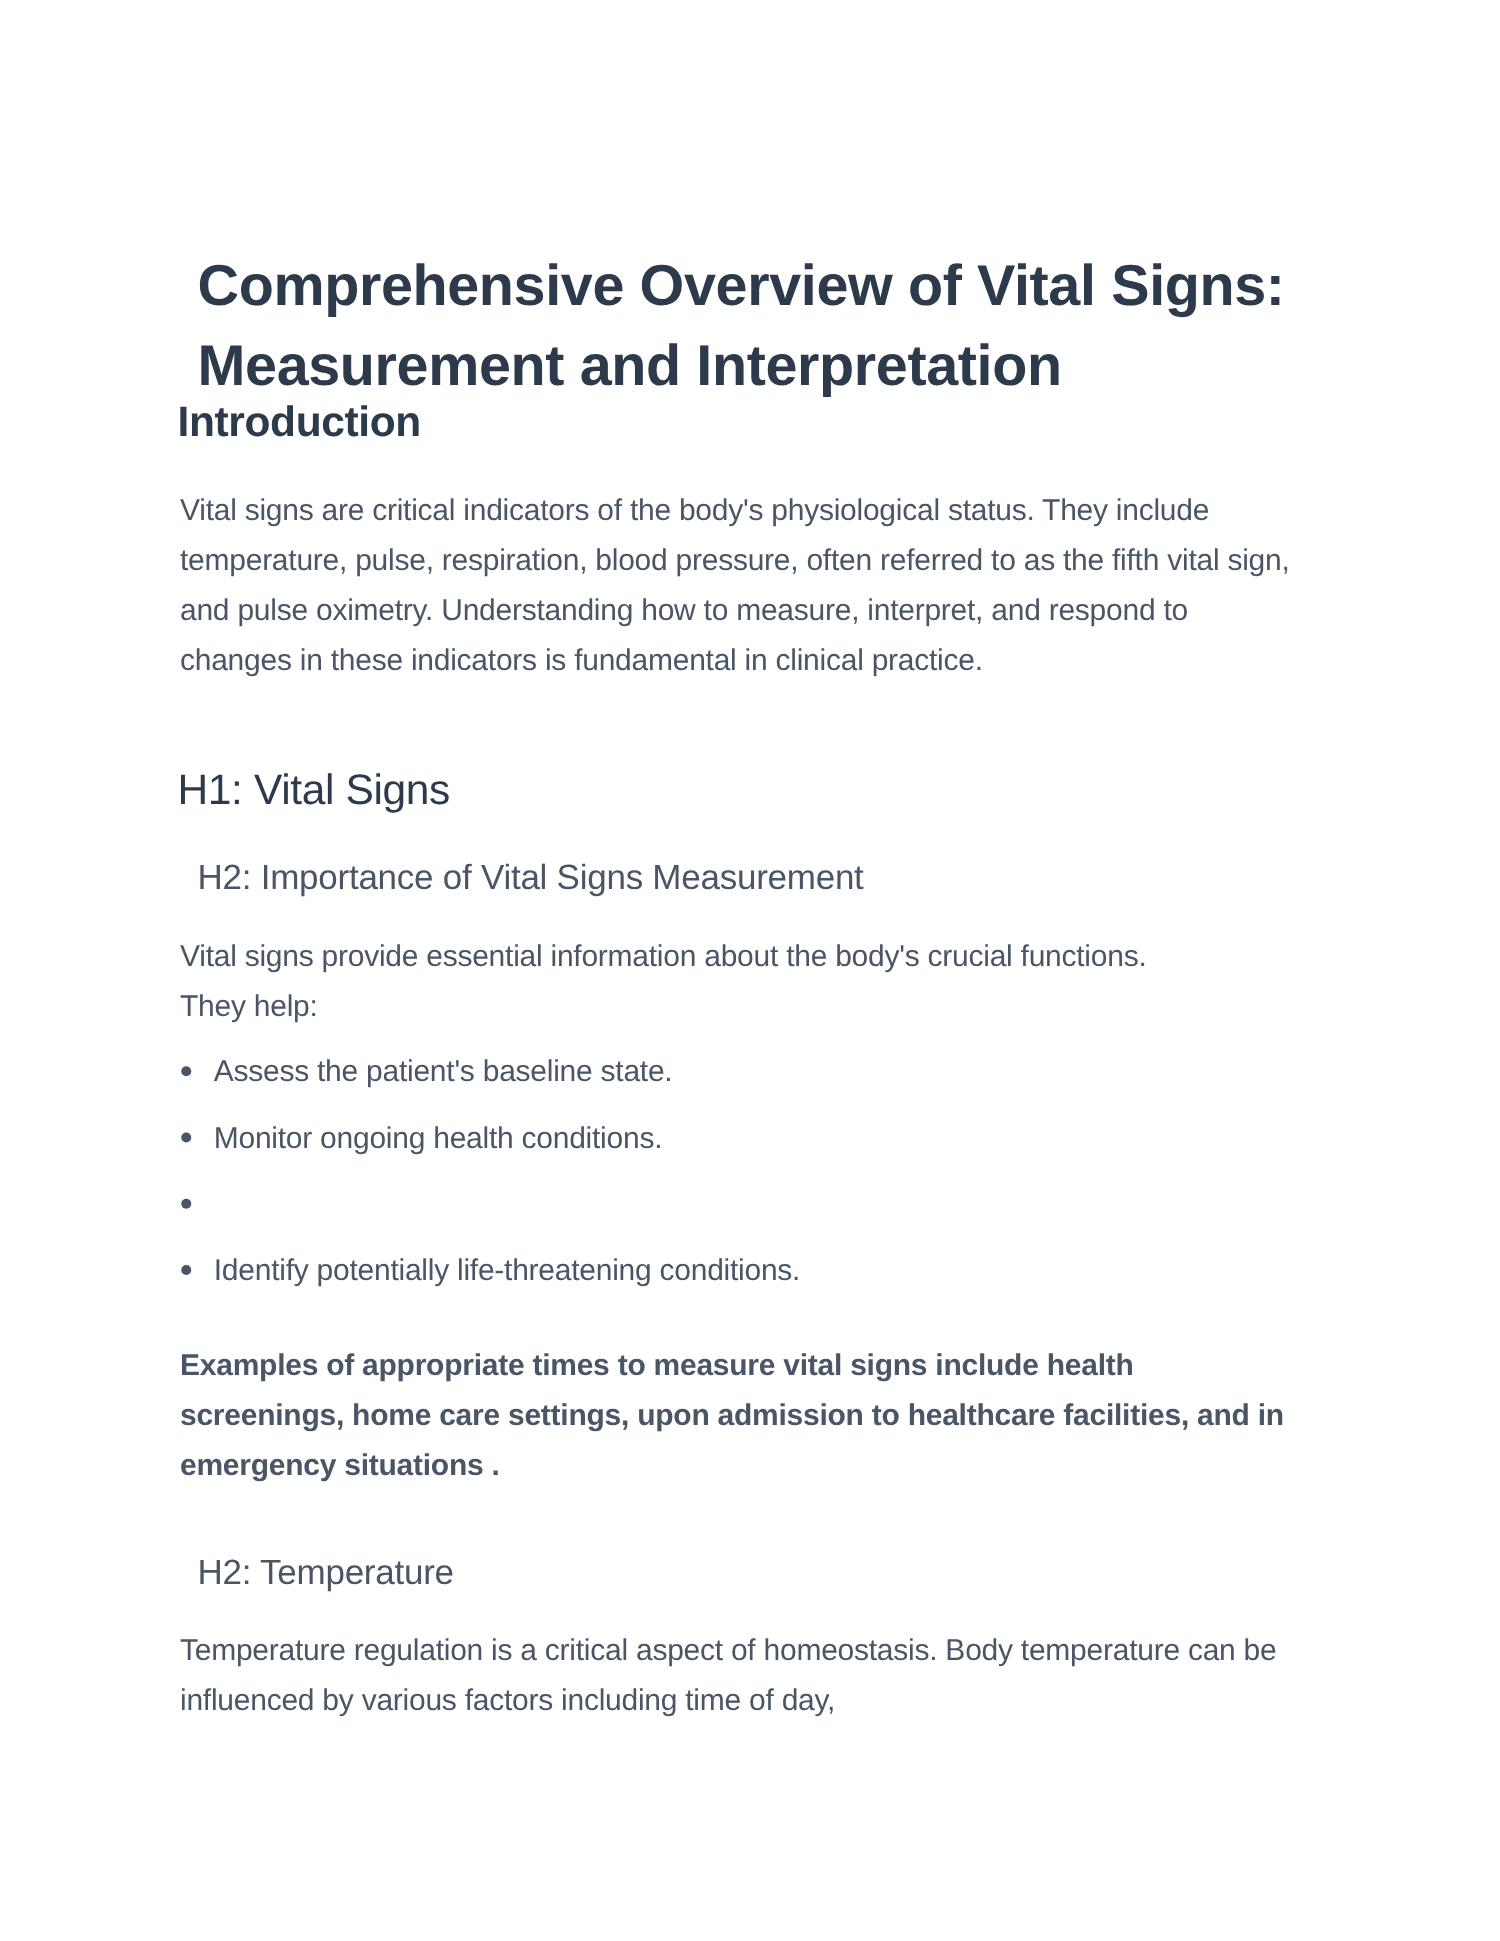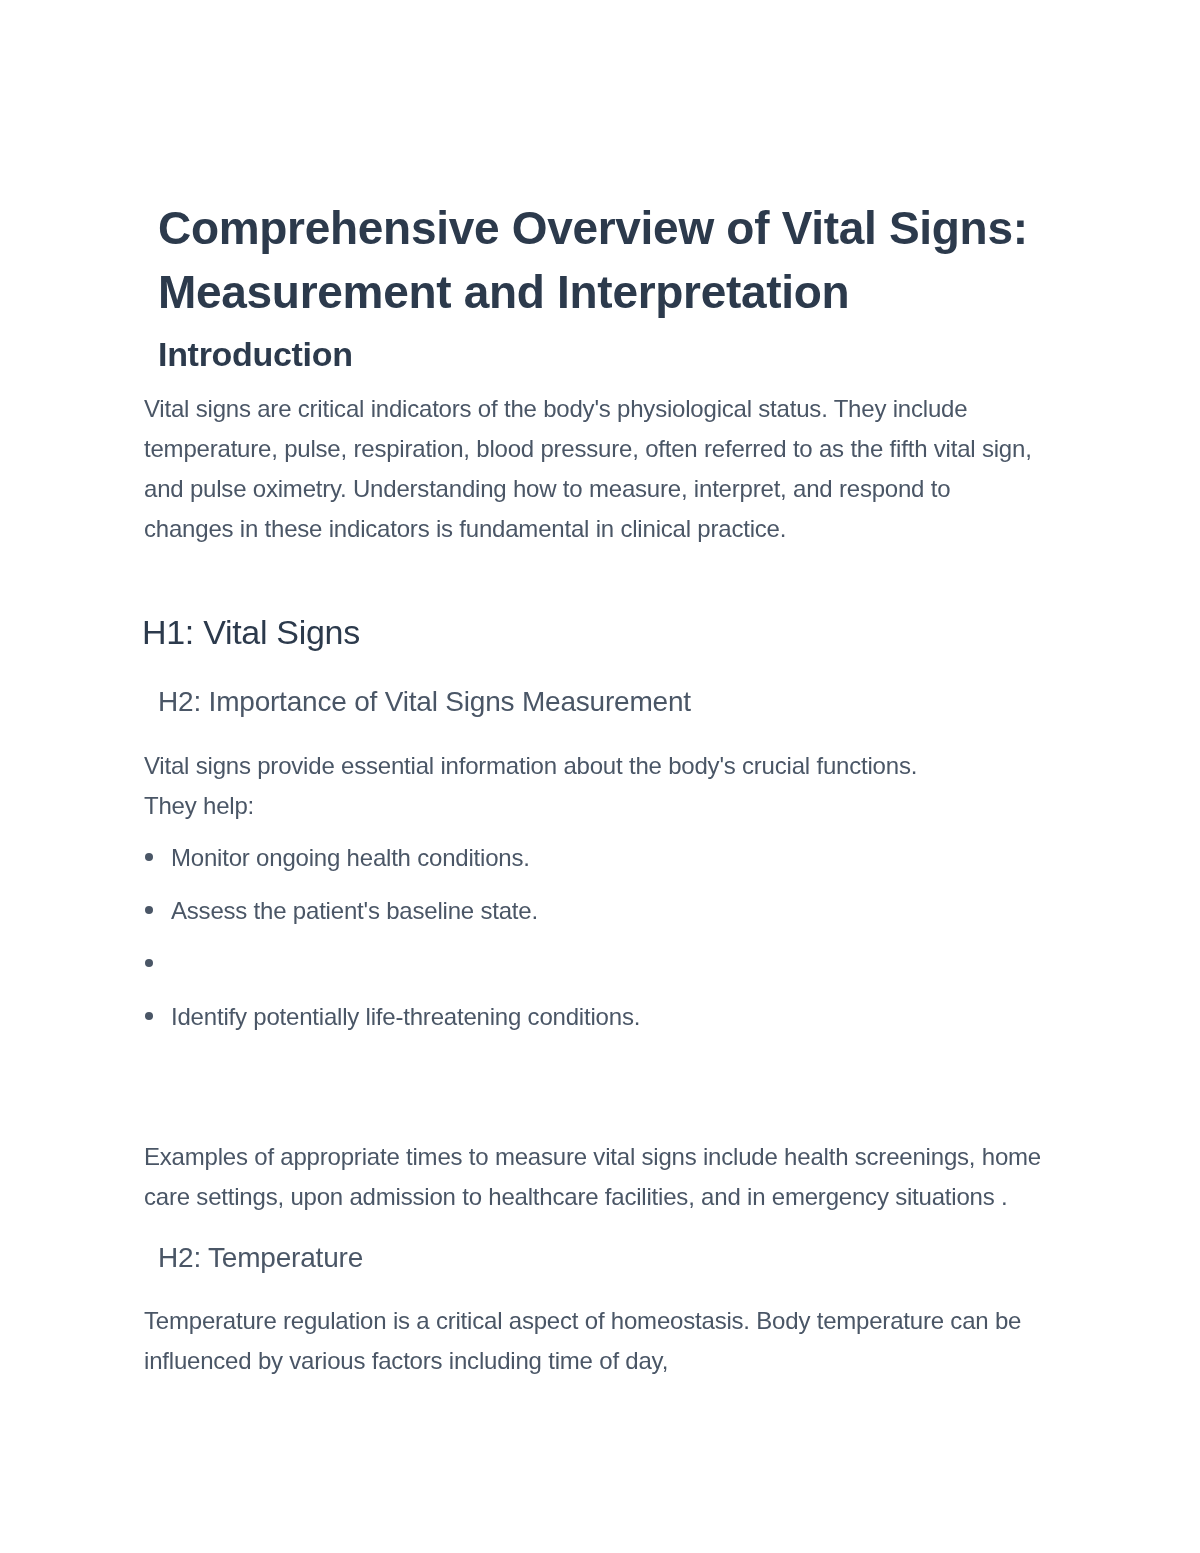--- a/index.html
+++ b/index.html
@@ -29,21 +29,21 @@
       font-size: 46px;
       line-height: 64px;
       font-weight: 700;
       color: #2c3a4c;
       letter-spacing: -0.3px;
     }
     .h-intro {
       position: absolute;
       top: 316px;
       left: 0;
-      margin: 16px;
+      margin: 0;
       font-size: 34px;
       line-height: 44px;
       font-weight: 700;
       color: #2c3a4c;
       letter-spacing: -0.3px;
     }
     .para {
       position: absolute;
       left: 0;
       margin: 2px;
@@ -95,21 +95,21 @@
     }
     .bullet-dot {
       position: absolute;
       left: 3px;
       top: 15px;
       width: 8px;
       height: 8px;
       border-radius: 50%;
       background: #4a5666;
     }
-    .p-examples { top: 1135px; width: 900px; }
+    .p-examples { top: 1071px; width: 900px; font-weight: bold; }
     .h2-temperature { top: 1240px; text-align: right; }
     .p-temperature { top: 1299px; width: 900px; }
   </style>
 </head>
 <body>
 
 <div class="page">
 
   <h1 class="title">Comprehensive Overview of Vital Signs: Measurement and Interpretation</h1>
 
@@ -119,25 +119,25 @@
 
   <h2 class="h1">H1: Vital Signs</h2>
 
   <h3 class="h2 h2-importance">H2: Importance of Vital Signs Measurement</h3>
 
   <p class="para p-importance">Vital signs provide essential information about the body's crucial functions. They help:</p>
 
   <ul class="bullets">
     <li>
       <span class="bullet-dot"></span>
-      <span>Monitor ongoing health conditions.</span>
+      <span>Assess the patient's baseline state.</span>
     </li>
     <li>
       <span class="bullet-dot"></span>
-      <span>Assess the patient's baseline state.</span>
+      <span>Monitor ongoing health conditions.</span>
     </li>
     <li>
       <span class="bullet-dot"></span>
     </li>
     <li>
       <span class="bullet-dot"></span>
       <span>Identify potentially life-threatening conditions.</span>
     </li>
   </ul>
 

